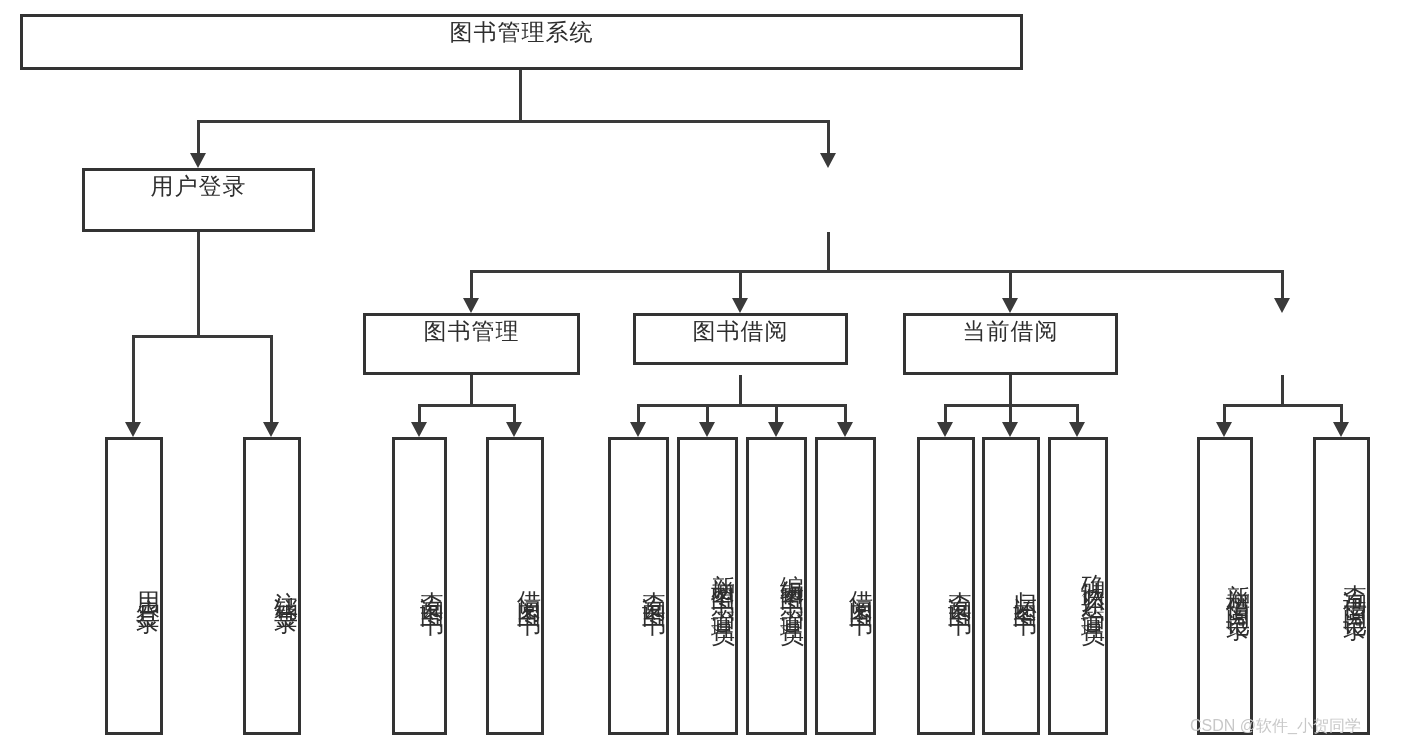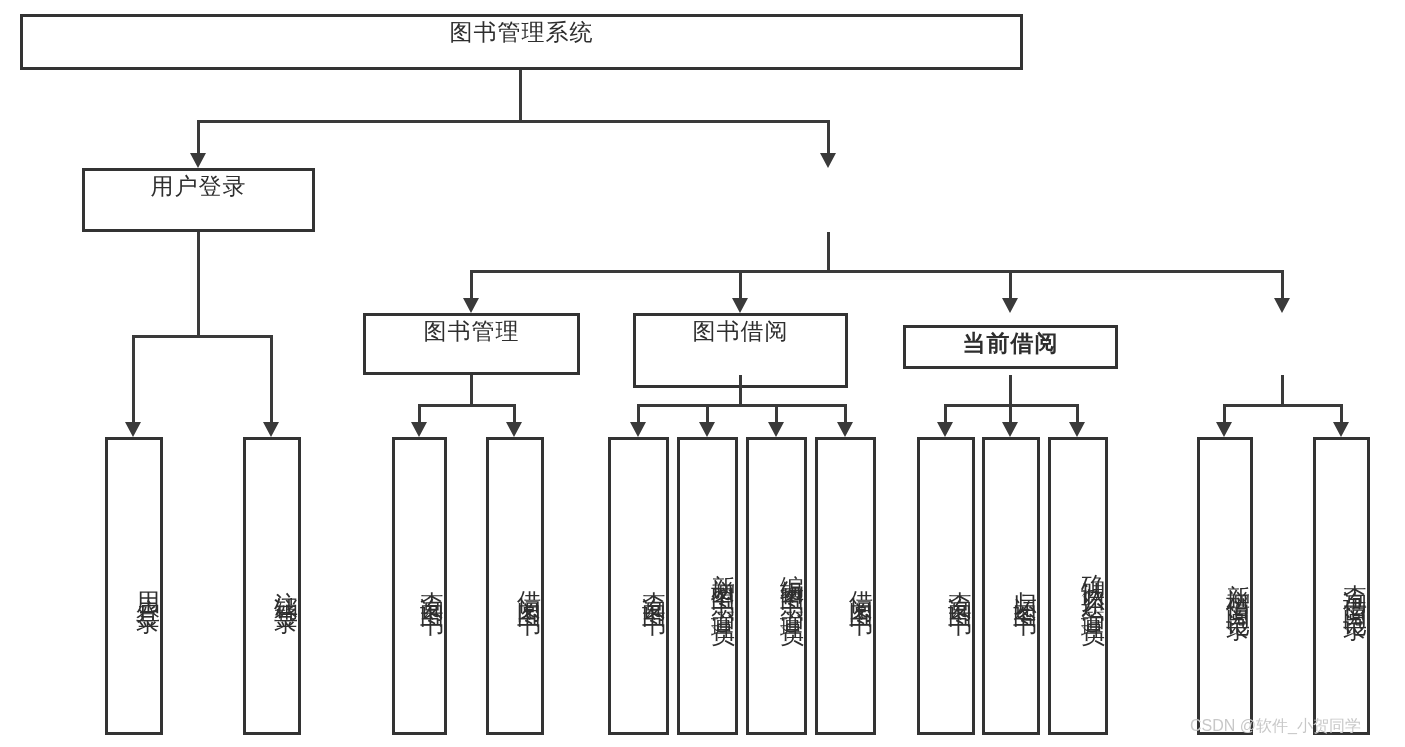--- a/index.html
+++ b/index.html
@@ -58,24 +58,24 @@
   <div class="vl" style="left:827px; top:232px; height:38px;"></div>
   <div class="hl" style="left:470px; top:270px; width:813px;"></div>
   <div class="arrow" style="left:470px; top:270px; height:28px;"></div>
   <div class="arrow" style="left:739px; top:270px; height:28px;"></div>
   <div class="arrow" style="left:1009px; top:270px; height:28px;"></div>
   <div class="arrow" style="left:1281px; top:270px; height:28px;"></div>
 
   <div class="box h-label" style="left:363px; top:313px; width:217px; height:62px;">
     <span>图书管理</span>
   </div>
-  <div class="box h-label" style="left:633px; top:313px; width:215px; height:75px;">
+  <div class="box h-label" style="left:633px; top:313px; width:215px; height:52px;">
     <span>图书借阅</span>
   </div>
-  <div class="box h-label" style="left:903px; top:325px; width:215px; height:44px;font-weight:bold;">
+  <div class="box h-label" style="left:903px; top:313px; width:215px; height:62px;">
     <span>当前借阅</span>
   </div>
 
   <div class="vl" style="left:470px; top:375px; height:32px;"></div>
   <div class="hl" style="left:418px; top:404px; width:98px;"></div>
   <div class="arrow" style="left:418px; top:404px; height:18px;"></div>
   <div class="arrow" style="left:513px; top:404px; height:18px;"></div>
 
   <div class="vl" style="left:739px; top:375px; height:32px;"></div>
   <div class="hl" style="left:637px; top:404px; width:210px;"></div>

